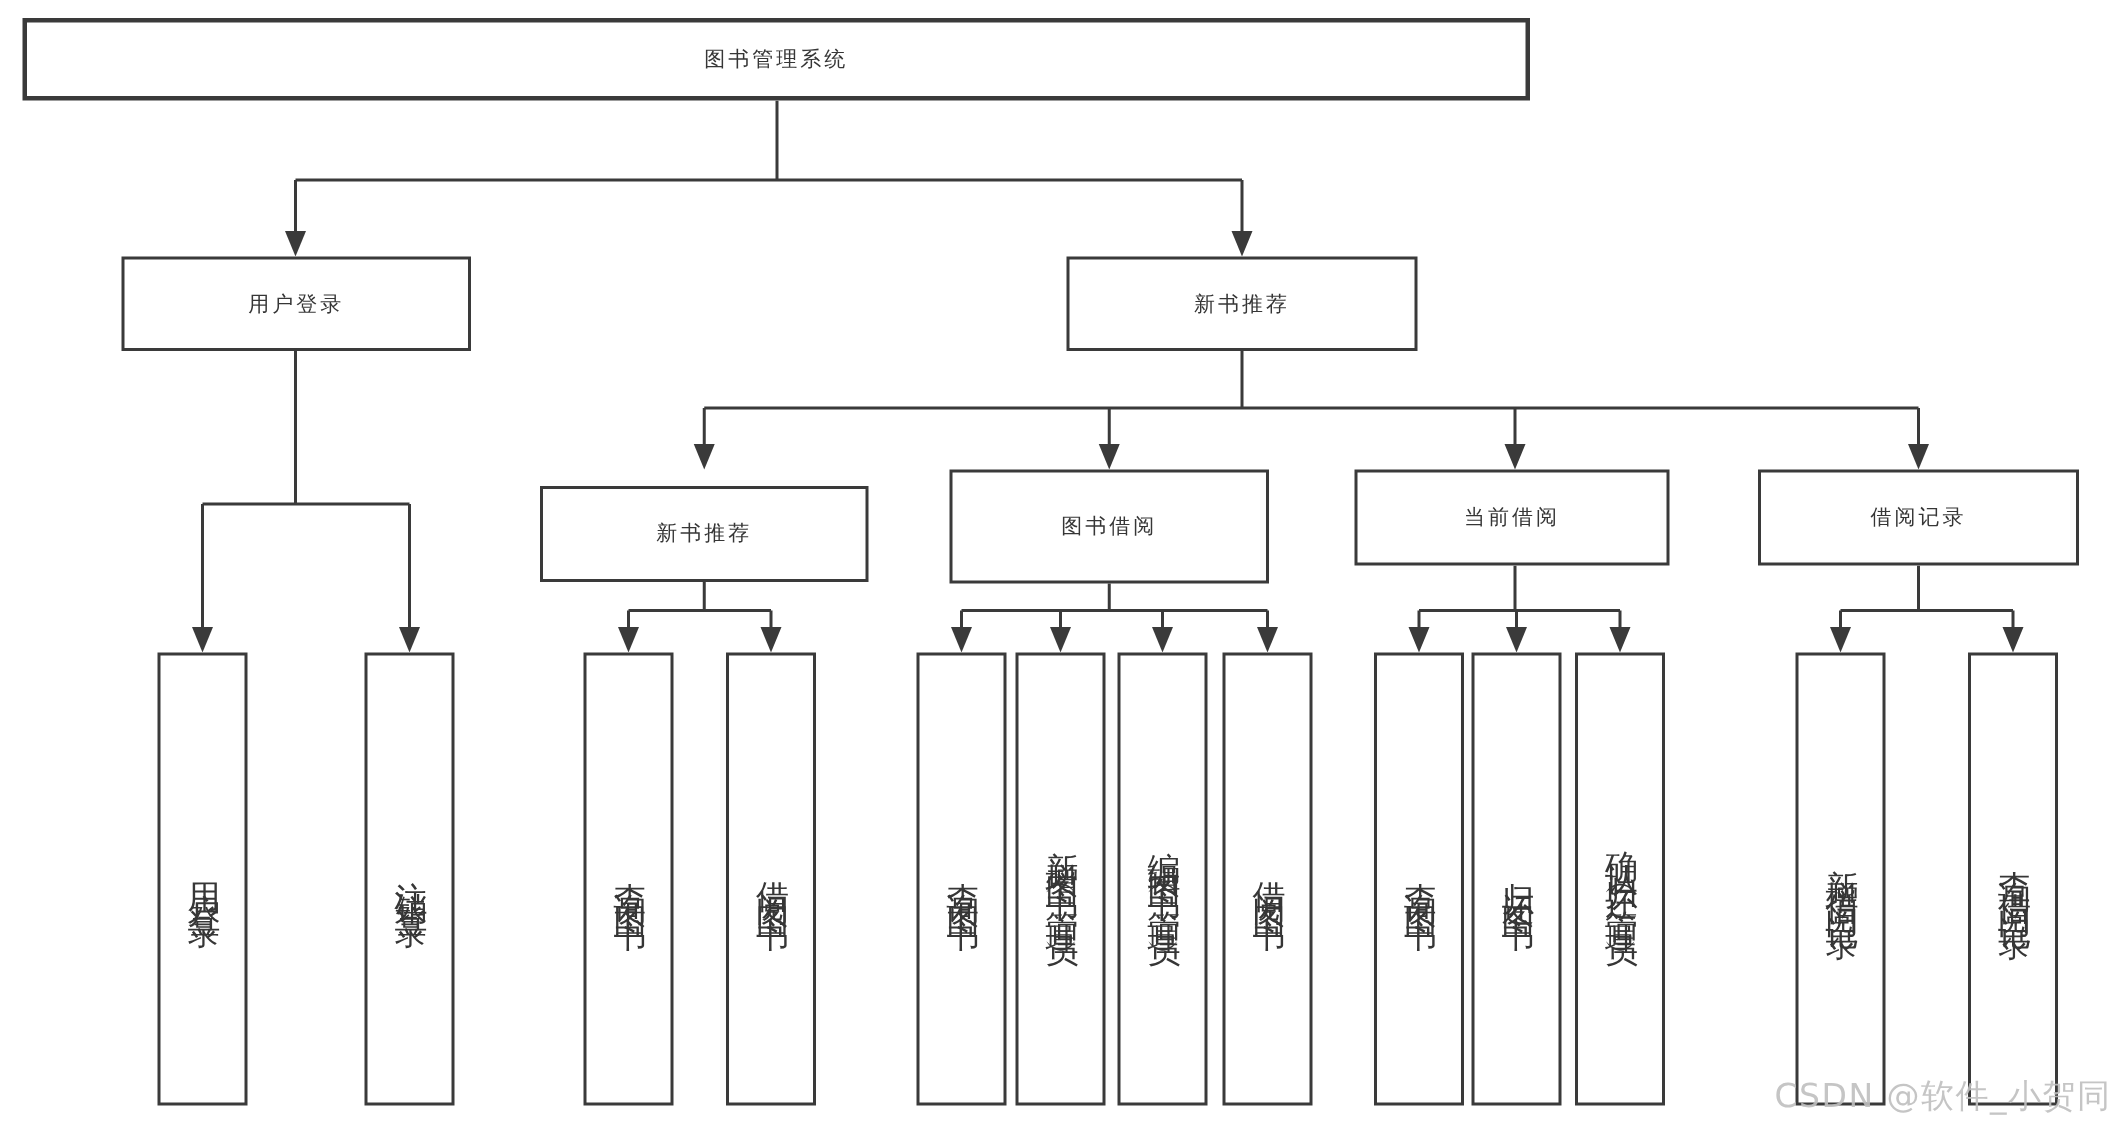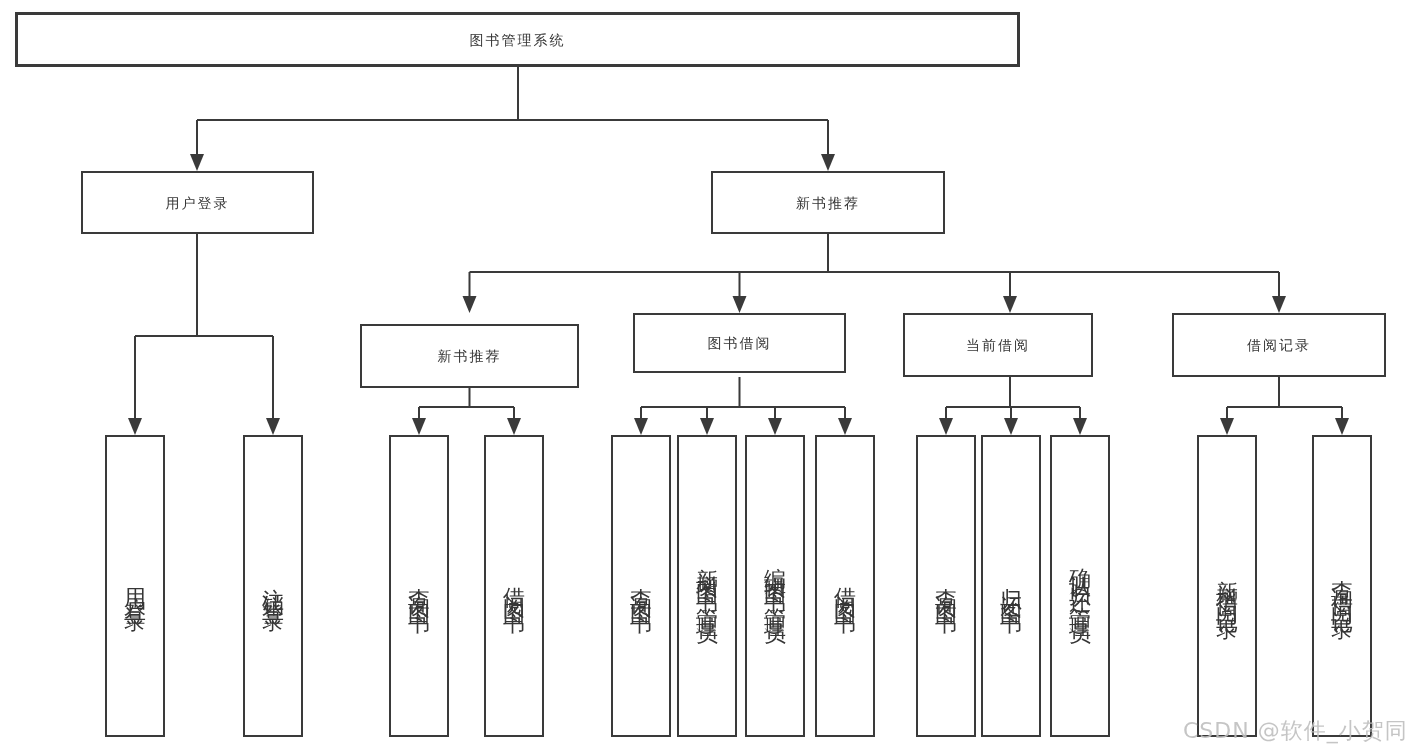--- a/index.html
+++ b/index.html
@@ -99,24 +99,24 @@
   <div class="node h" style="left:81px;top:171px;width:233px;height:63px">
     <span>用户登录</span>
   </div>
   <div class="node h" style="left:711px;top:171px;width:234px;height:63px">
     <span>新书推荐</span>
   </div>
 
   <div class="node h" style="left:360px;top:324px;width:219px;height:64px">
     <span>新书推荐</span>
   </div>
-  <div class="node h" style="left:633px;top:313px;width:213px;height:60px">
+  <div class="node h" style="left:633px;top:313px;width:213px;height:76px">
     <span>图书借阅</span>
   </div>
-  <div class="node h" style="left:903px;top:313px;width:190px;height:64px">
+  <div class="node h" style="left:903px;top:313px;width:210px;height:64px">
     <span>当前借阅</span>
   </div>
   <div class="node h" style="left:1172px;top:313px;width:214px;height:64px">
     <span>借阅记录</span>
   </div>
 
   <div class="node v" style="left:105px;top:435px;width:60px;height:302px">
     <span>用户登录</span>
   </div>
   <div class="node v" style="left:243px;top:435px;width:60px;height:302px">

